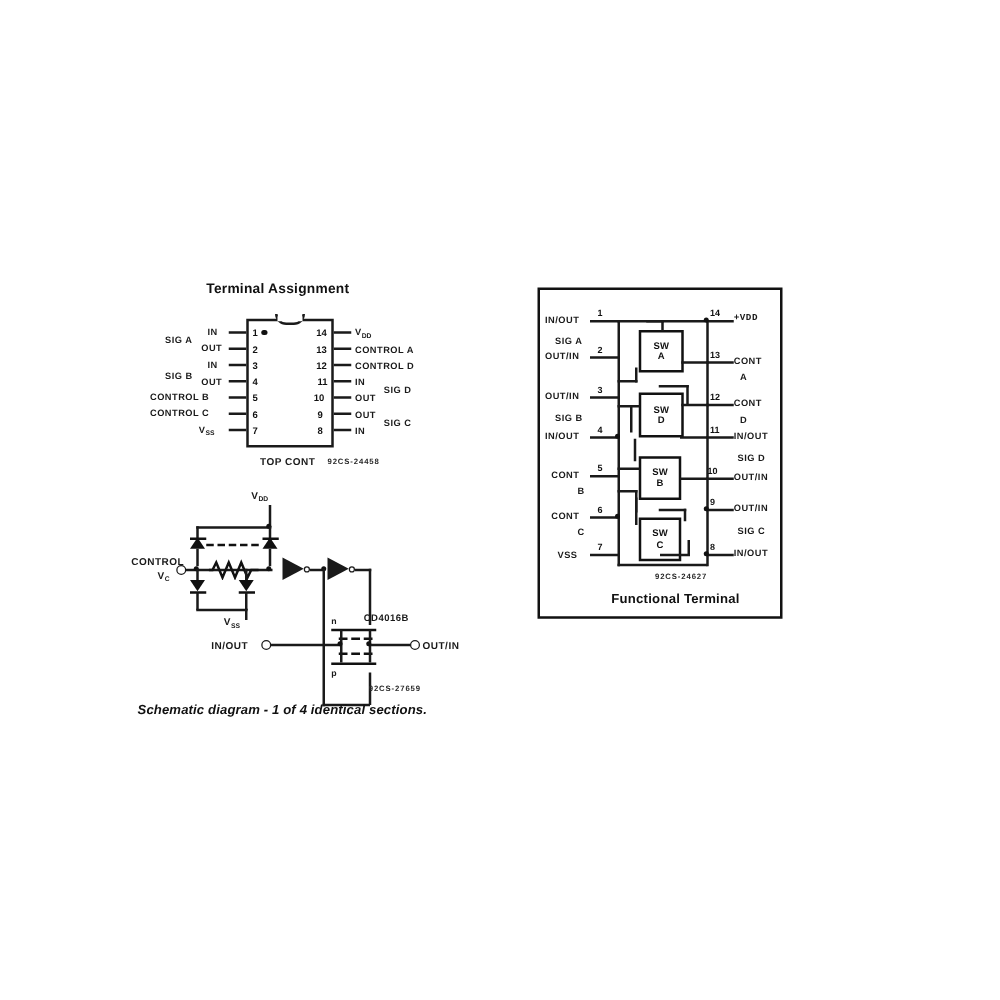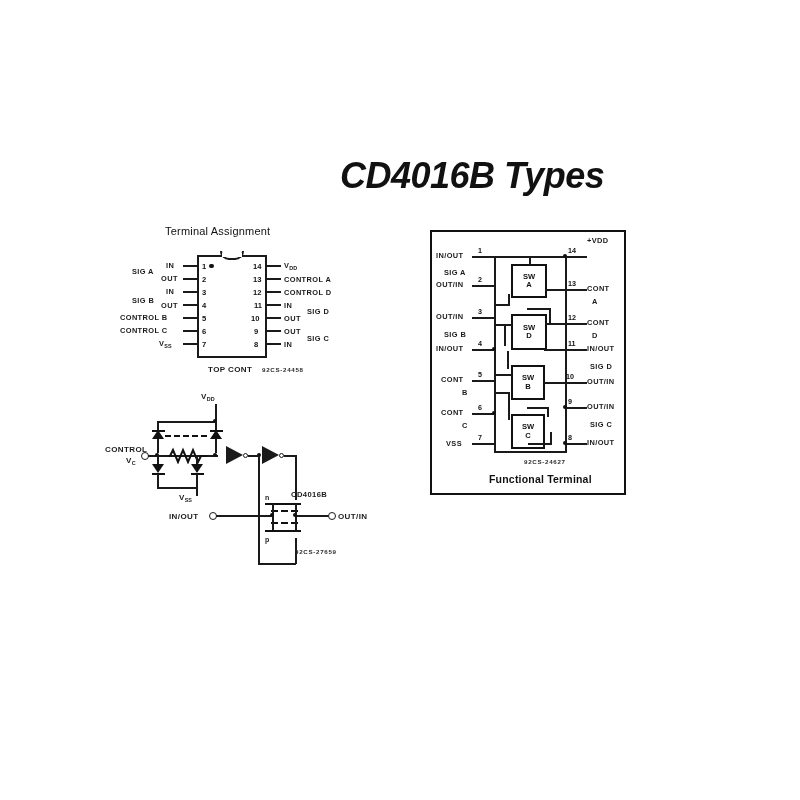--- a/index.html
+++ b/index.html
@@ -14,21 +14,21 @@
     font-size:36px;font-weight:bold;font-style:italic;
     letter-spacing:-0.5px;color:#111;
   }
 
   
   .lbl{position:absolute;font-size:7.4px;font-weight:bold;letter-spacing:.4px;
        white-space:nowrap;color:#1a1a1a;}
   .sub{font-size:5.4px;vertical-align:-2px;letter-spacing:0;}
   .code{position:absolute;font-size:6.2px;font-weight:bold;letter-spacing:.7px;
         color:#2a2a2a;white-space:nowrap;}
-  .hdr{position:absolute;font-size:11px;font-weight:normal;letter-spacing:.2px;
+  .hdr{position:absolute;font-size:11px;font-weight:bold;letter-spacing:.2px;
        white-space:nowrap;color:#111;}
 
   
   #terminal{position:absolute;left:110px;top:225px;width:255px;height:165px;}
   #ta-title{left:55px;top:0px;}
   #dip{position:absolute;left:87px;top:30px;width:70px;height:103px;
        border:2.2px solid #1a1a1a;background:#fff;box-sizing:border-box;}
   #notch{position:absolute;left:110px;top:26px;width:24px;height:9px;
          border:2.2px solid #1a1a1a;border-top:none;background:#fff;
          border-radius:0 0 12px 12px;box-sizing:border-box;}
@@ -70,21 +70,20 @@
          font-size:7.6px;font-weight:bold;line-height:1.08;color:#111;}
   #fd-title{position:absolute;left:48px;top:243px;font-size:10.5px;
             font-weight:bold;letter-spacing:.2px;white-space:nowrap;color:#111;}
   .fdnum{position:absolute;font-size:7.2px;font-weight:bold;color:#111;}
 </style>
 </head>
 <body>
 
 <div class="page">
 
-  <div id="title">CD4016B Types</div>
 
   <div id="terminal">
 
     <div class="hdr" id="ta-title">Terminal Assignment</div>
 
     <div id="dip"></div>
     <div id="notch"></div>
     <div id="notch-mask"></div>
     <div id="pin1dot"></div>
 
@@ -223,20 +222,21 @@
     <div class="term-o" style="left:104px;top:122px;"></div>
     <div class="wire wh" style="left:111px;top:125px;width:57px;"></div>
     <div class="node" style="left:165px;top:123px;"></div>
     <div class="wire wh" style="left:190px;top:125px;width:34px;"></div>
     <div class="node" style="left:188px;top:123px;"></div>
     <div class="term-o" style="left:223px;top:122px;"></div>
     <div class="lbl" style="left:233px;top:122px;font-size:8px;">OUT/IN</div>
 
     <div class="code" style="left:190px;top:158px;">92CS-27659</div>
 
+    <div id="cap">Schematic diagram - 1 of 4 identical sections.</div>
   </div>
 
   <div id="functional">
     <div id="fd-inner">
 
       <div class="wire wv" style="left:62px;top:24px;height:197px;"></div>
       <div class="wire wv" style="left:133px;top:24px;height:197px;"></div>
       <div class="wire wh" style="left:62px;top:24px;width:72px;"></div>
       <div class="wire wh" style="left:62px;top:219px;width:72px;"></div>
 
@@ -309,21 +309,21 @@
       <div class="fdnum" style="left:46px;top:171px;">6</div>
       <div class="lbl" style="left:9px;top:176px;">CONT</div>
       <div class="lbl" style="left:30px;top:189px;">C</div>
 
       <div class="wire wh" style="left:40px;top:211px;width:24px;"></div>
       <div class="fdnum" style="left:46px;top:201px;">7</div>
       <div class="lbl" style="left:14px;top:207px;">VSS</div>
 
       <div class="wire wh" style="left:133px;top:24px;width:22px;"></div>
       <div class="fdnum" style="left:136px;top:14px;">14</div>
-      <div class="lbl" style="left:155px;top:4px;">+VDD</div>
+      <div class="lbl" style="left:155px;top:19px;font-family:Liberation Mono, monospace;">+VDD</div>
 
       <div class="wire wh" style="left:133px;top:57px;width:22px;"></div>
       <div class="fdnum" style="left:136px;top:47px;">13</div>
       <div class="lbl" style="left:155px;top:52px;">CONT</div>
       <div class="lbl" style="left:160px;top:65px;">A</div>
 
       <div class="wire wh" style="left:133px;top:91px;width:22px;"></div>
       <div class="fdnum" style="left:136px;top:81px;">12</div>
       <div class="lbl" style="left:155px;top:86px;">CONT</div>
       <div class="lbl" style="left:160px;top:99px;">D</div>

